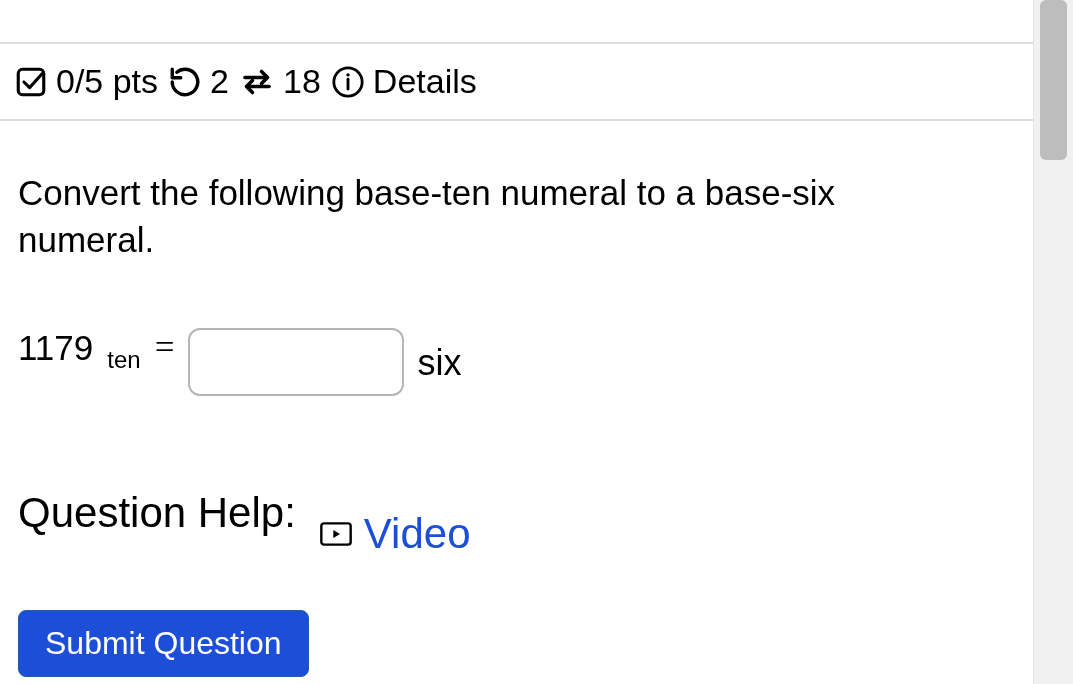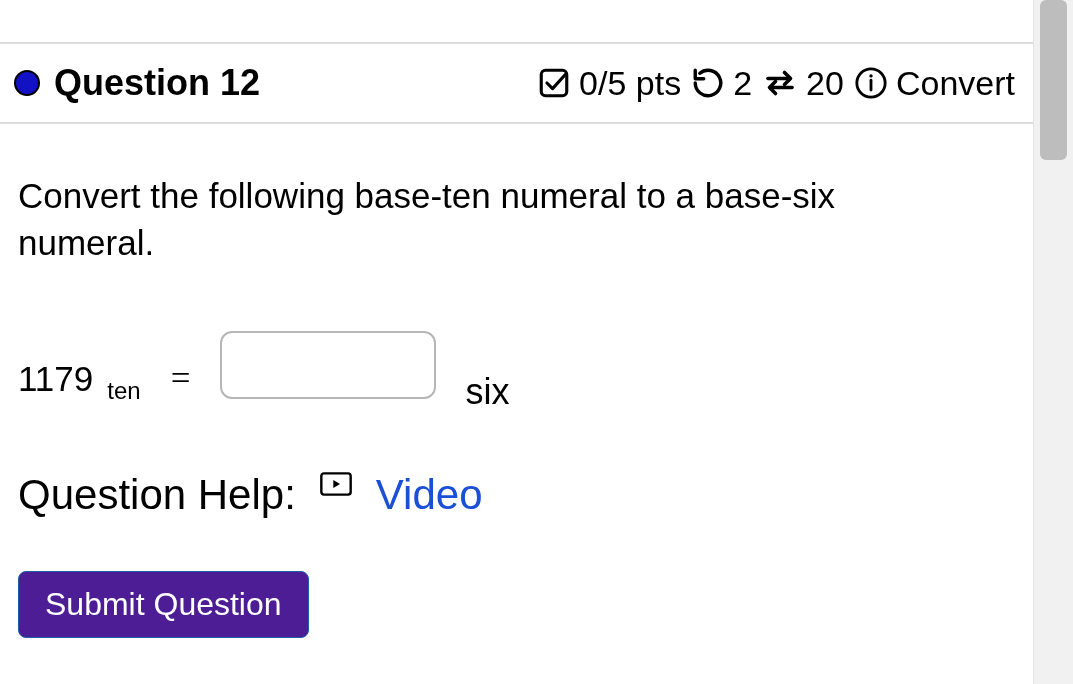--- a/index.html
+++ b/index.html
@@ -76,23 +76,23 @@
     padding: 48px 32px 0 18px;
   }
   .prompt {
     font-size: 35px;
     line-height: 1.35;
     max-width: 960px;
   }
   .equation {
     margin-top: 64px;
     display: flex;
-    align-items: flex-end;
+    align-items: flex-start;
     font-size: 35px;
-    gap: 16px;
+    gap: 0;
   }
   .numeral {
     display: inline-flex;
     align-items: baseline;
   }
   .numeral .sub {
     font-size: 24px;
     position: relative;
     top: 8px;
     margin-left: 14px;
@@ -118,31 +118,32 @@
   }
   .help-row {
     margin-top: 72px;
     font-size: 42px;
     display: flex;
     align-items: center;
     gap: 24px;
   }
   .video-link {
     display: inline-flex;
-    align-items: flex-start;
-    gap: 24px;
+    align-items: center;
+    gap: 12px;
     color: #1b4fd6;
     cursor: pointer;
+    margin-top: 42px;
   }
   .video-link .ico svg { color: #000; }
   .submit-row {
     margin-top: 52px;
   }
   .submit-btn {
-    background: #4c1d95;
+    background: #1d4ed8;
     color: #fff;
     border: 1px solid #1e5fa8;
     border-radius: 8px;
     font-size: 32px;
     padding: 14px 26px;
     cursor: pointer;
     font-family: inherit;
   }
 
   
@@ -166,24 +167,20 @@
   }
 </style>
 </head>
 <body>
 
 <div class="page">
   <div class="content">
     <div class="hr-top"></div>
 
     <div class="qheader">
-      <div class="qtitle-wrap">
-        <span class="bullet"></span>
-        <span class="qtitle">Question 12</span>
-      </div>
 
       <div class="qmeta">
         <span class="meta-item">
           <span class="ico">
             <svg width="34" height="34" viewBox="0 0 24 24" fill="none" stroke="#000" stroke-width="2.2" stroke-linecap="round" stroke-linejoin="round">
               <rect x="3" y="3" width="18" height="18" rx="3"></rect>
               <polyline points="7 12 11 16 20 6"></polyline>
             </svg>
           </span>
           <span>0/5 pts</span>
@@ -201,32 +198,32 @@
 
         <span class="meta-item">
           <span class="ico">
             <svg width="36" height="36" viewBox="0 0 24 24" fill="none" stroke="#000" stroke-width="2.4" stroke-linecap="round" stroke-linejoin="round">
               <path d="M4 9h14"></path>
               <polyline points="15 5 19 9 15 13" fill="none"></polyline>
               <path d="M20 15H6"></path>
               <polyline points="9 19 5 15 9 11" fill="none"></polyline>
             </svg>
           </span>
-          <span>20</span>
+          <span>18</span>
         </span>
 
         <span class="meta-item details-link">
           <span class="ico">
             <svg width="34" height="34" viewBox="0 0 24 24" fill="none" stroke="#000" stroke-width="2" stroke-linecap="round" stroke-linejoin="round">
               <circle cx="12" cy="12" r="10"></circle>
               <line x1="12" y1="10" x2="12" y2="17"></line>
               <circle cx="12" cy="7" r="1.2" fill="#000" stroke="none"></circle>
             </svg>
           </span>
-          <span>Convert</span>
+          <span>Details</span>
         </span>
       </div>
     </div>
 
     <div class="qbody">
       <div class="prompt">Convert the following base-ten numeral to a base-six numeral.</div>
 
       <div class="equation">
         <span class="numeral">
           <span>1179</span>

